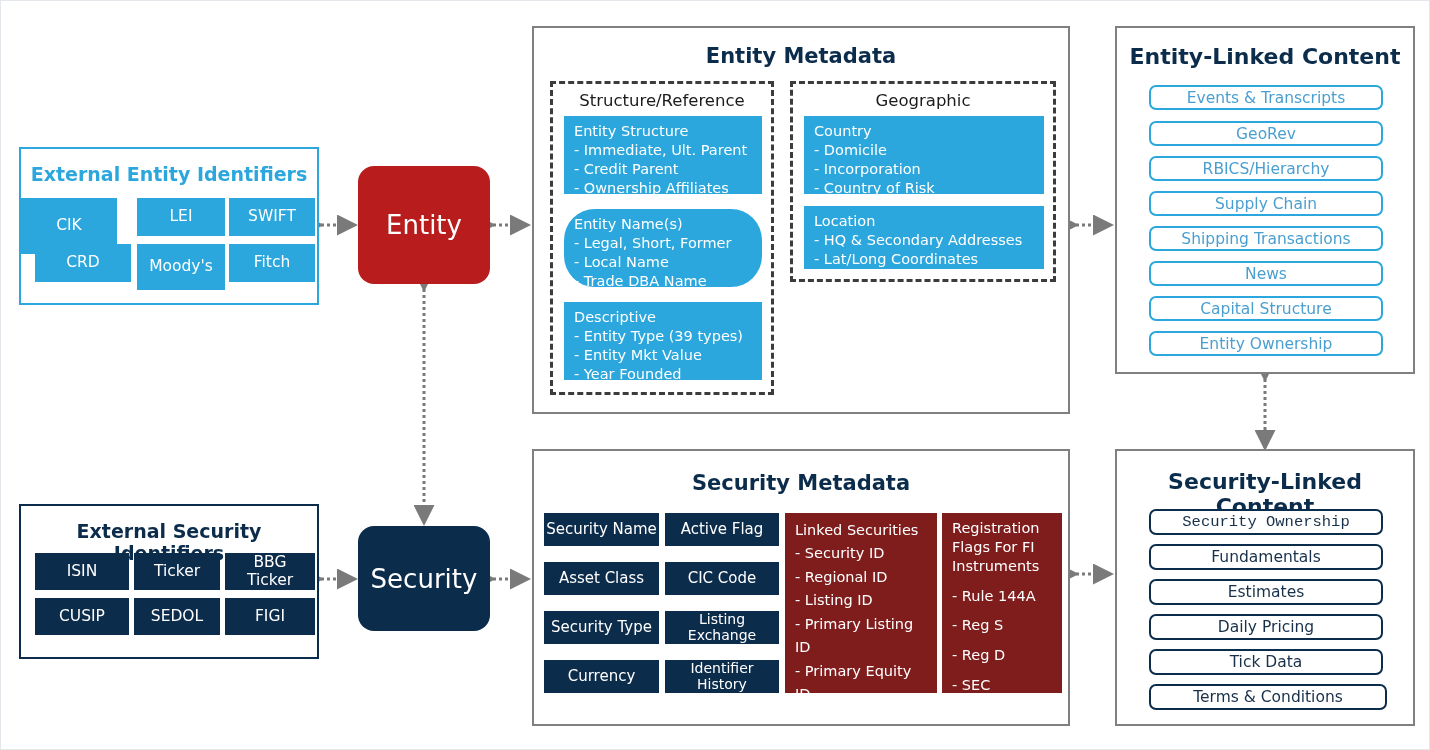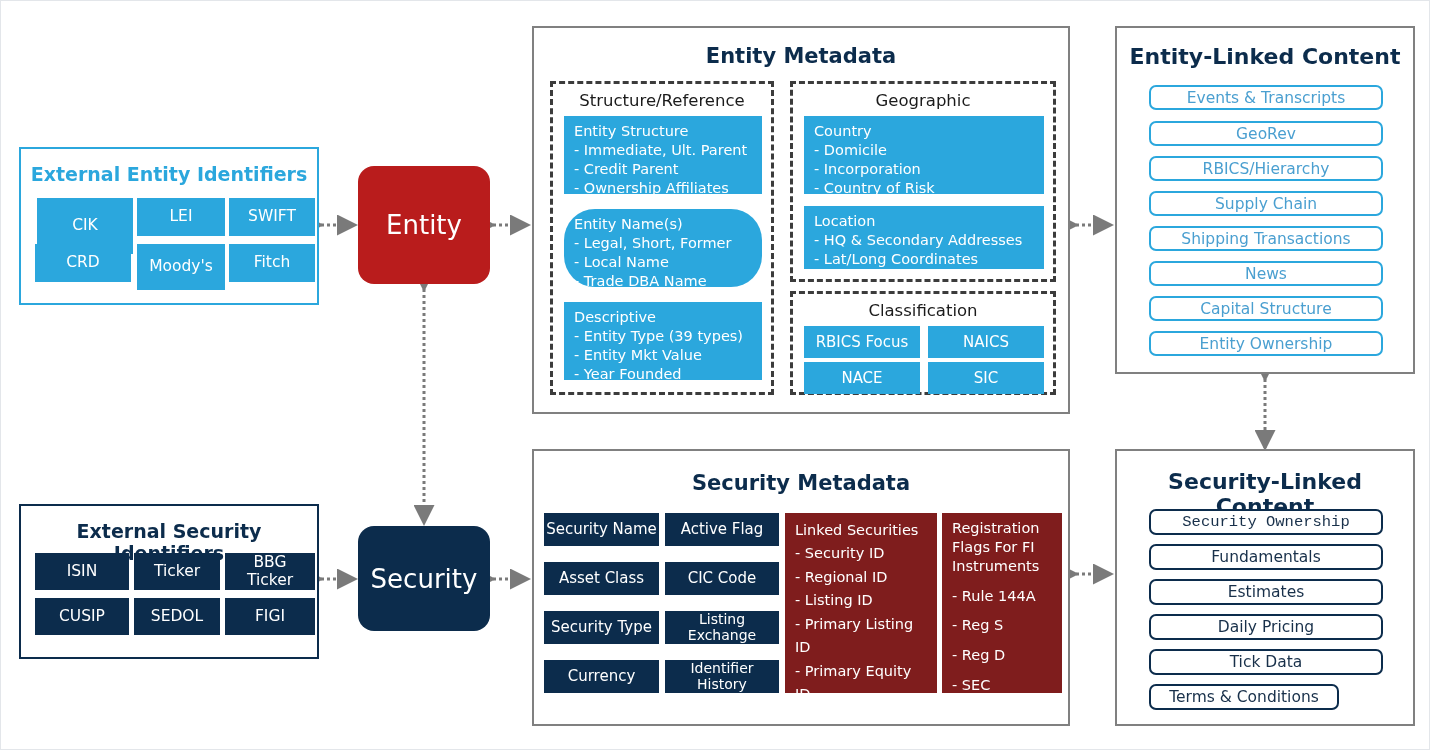--- a/index.html
+++ b/index.html
@@ -140,21 +140,21 @@
       <line x1="1264" y1="378" x2="1264" y2="447"></line>
       <line x1="320" y1="578" x2="354" y2="578"></line>
       <line x1="492" y1="578" x2="527" y2="578"></line>
       <line x1="1075" y1="573" x2="1110" y2="573"></line>
     </g>
   </svg>
 
   <div class="abs idbox blue" style="left:18px; top:146px; width:300px; height:158px;">
     <div class="idbox-title blue abs" style="left:0; top:14px; width:100%;">External Entity Identifiers</div>
 
-    <div class="chip blue abs" style="left:16px; top:49px; width:96px; height:56px;">CIK</div>
+    <div class="chip blue abs" style="left:0; top:49px; width:96px; height:56px;">CIK</div>
     <div class="chip blue abs" style="left:116px; top:49px; width:88px; height:38px;">LEI</div>
     <div class="chip blue abs" style="left:208px; top:49px; width:86px; height:38px;">SWIFT</div>
 
     <div class="chip blue abs" style="left:14px; top:95px; width:96px; height:38px;">CRD</div>
     <div class="chip blue abs" style="left:116px; top:95px; width:88px; height:46px;">Moody's</div>
     <div class="chip blue abs" style="left:208px; top:95px; width:86px; height:38px;">Fitch</div>
   </div>
 
   <div class="abs idbox navy" style="left:18px; top:503px; width:300px; height:155px;">
     <div class="idbox-title navy abs" style="left:0; top:14px; width:100%;">External Security Identifiers</div>
@@ -214,28 +214,20 @@
         <span class="bt">- Country of Risk</span>
       </div>
 
       <div class="block blue abs" style="left:11px; top:122px; width:240px; height:63px;">
         <span class="bt">Location</span>
         <span class="bt">- HQ &amp; Secondary Addresses</span>
         <span class="bt">- Lat/Long Coordinates</span>
       </div>
     </div>
 
-    <div class="abs dashed" style="left:256px; top:263px; width:266px; height:104px;">
-      <div class="group-title abs" style="left:0; top:7px; width:100%;">Classification</div>
-
-      <div class="tile blue abs" style="left:11px; top:32px; width:116px; height:32px;">RBICS Focus</div>
-      <div class="tile blue abs" style="left:135px; top:32px; width:116px; height:32px;">NAICS</div>
-      <div class="tile blue abs" style="left:11px; top:68px; width:116px; height:32px;">NACE</div>
-      <div class="tile blue abs" style="left:135px; top:68px; width:116px; height:32px;">SIC</div>
-    </div>
   </div>
 
   <div class="abs panel" style="left:531px; top:448px; width:538px; height:277px;">
     <div class="panel-title abs" style="left:0; top:20px; width:100%;">Security Metadata</div>
 
     <div class="tile navy abs" style="left:10px; top:62px; width:115px; height:33px;">Security Name</div>
     <div class="tile navy abs" style="left:10px; top:111px; width:115px; height:33px;">Asset Class</div>
     <div class="tile navy abs" style="left:10px; top:160px; width:115px; height:33px;">Security Type</div>
     <div class="tile navy abs" style="left:10px; top:209px; width:115px; height:33px;">Currency</div>
 
@@ -278,16 +270,16 @@
   </div>
 
   <div class="abs panel" style="left:1114px; top:448px; width:300px; height:277px;">
     <div class="panel-title bold abs" style="left:0; top:18px; width:100%;">Security-Linked Content</div>
 
     <div class="pill navy abs" style="left:32px; top:58px; width:234px; height:26px;font-family:Liberation Mono, monospace;">Security Ownership</div>
     <div class="pill navy abs" style="left:32px; top:93px; width:234px; height:26px;">Fundamentals</div>
     <div class="pill navy abs" style="left:32px; top:128px; width:234px; height:26px;">Estimates</div>
     <div class="pill navy abs" style="left:32px; top:163px; width:234px; height:26px;">Daily Pricing</div>
     <div class="pill navy abs" style="left:32px; top:198px; width:234px; height:26px;">Tick Data</div>
-    <div class="pill navy abs" style="left:32px; top:233px; width:190px; height:26px;">Terms &amp; Conditions</div>
+    <div class="pill navy abs" style="left:32px; top:233px; width:238px; height:26px;">Terms &amp; Conditions</div>
   </div>
 
 </div>
 
 </body></html>

